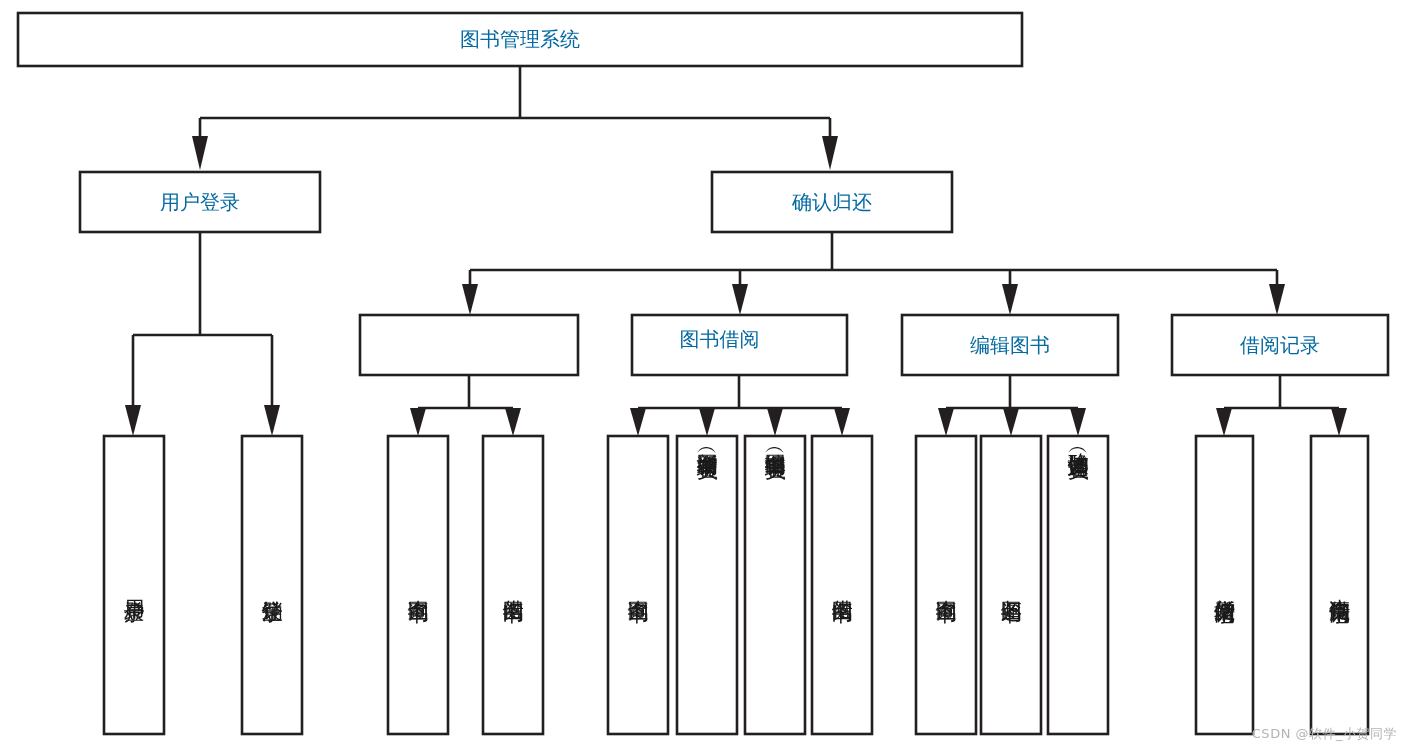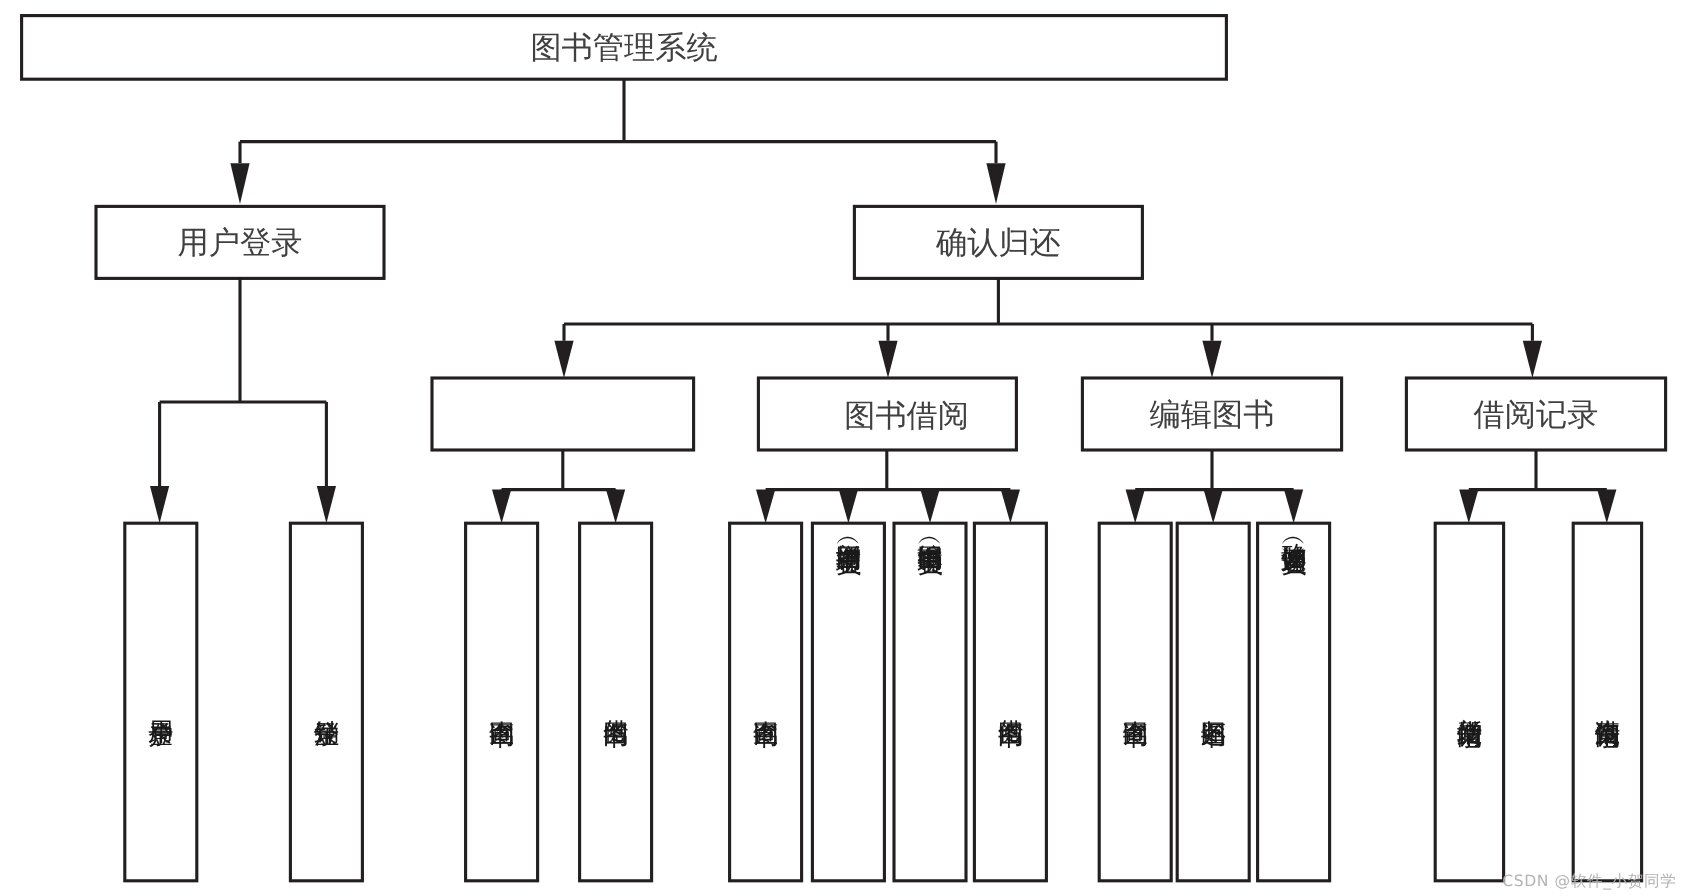--- a/index.html
+++ b/index.html
@@ -62,22 +62,22 @@
   }
   .horiz-text-wrap {
     position: absolute;
     display: flex;
     align-items: center;
     justify-content: center;
     pointer-events: none;
   }
   .horiz-text {
     font-family: "DejaVu Sans", "Liberation Sans", sans-serif;
-    font-size: 26px;
-    color: #404040;
+    font-size: 20px;
+    color: #0369a1;
     white-space: nowrap;
   }
   #watermark {
     position: absolute;
     right: 8px;
     bottom: 4px;
     font-family: "DejaVu Sans", "Liberation Sans", sans-serif;
     font-size: 13px;
     color: #b4b4b4;
     letter-spacing: 0.5px;
@@ -177,21 +177,21 @@
     <span class="horiz-text">图书管理系统</span>
   </div>
 
   <div class="horiz-text-wrap" style="left:80px; top:172px; width:240px; height:60px;">
     <span class="horiz-text">用户登录</span>
   </div>
   <div class="horiz-text-wrap" style="left:712px; top:172px; width:240px; height:60px;">
     <span class="horiz-text">确认归还</span>
   </div>
 
-  <div class="horiz-text-wrap" style="left:648px; top:315px; width:215px; height:49px;align-items:flex-end;">
+  <div class="horiz-text-wrap" style="left:612px; top:315px; width:215px; height:49px;">
     <span class="horiz-text">图书借阅</span>
   </div>
   <div class="horiz-text-wrap" style="left:902px; top:315px; width:216px; height:60px;">
     <span class="horiz-text">编辑图书</span>
   </div>
   <div class="horiz-text-wrap" style="left:1172px; top:315px; width:216px; height:60px;">
     <span class="horiz-text">借阅记录</span>
   </div>
 
   <div class="vert-text-wrap" style="left:104px; top:436px; width:60px; height:298px;">

